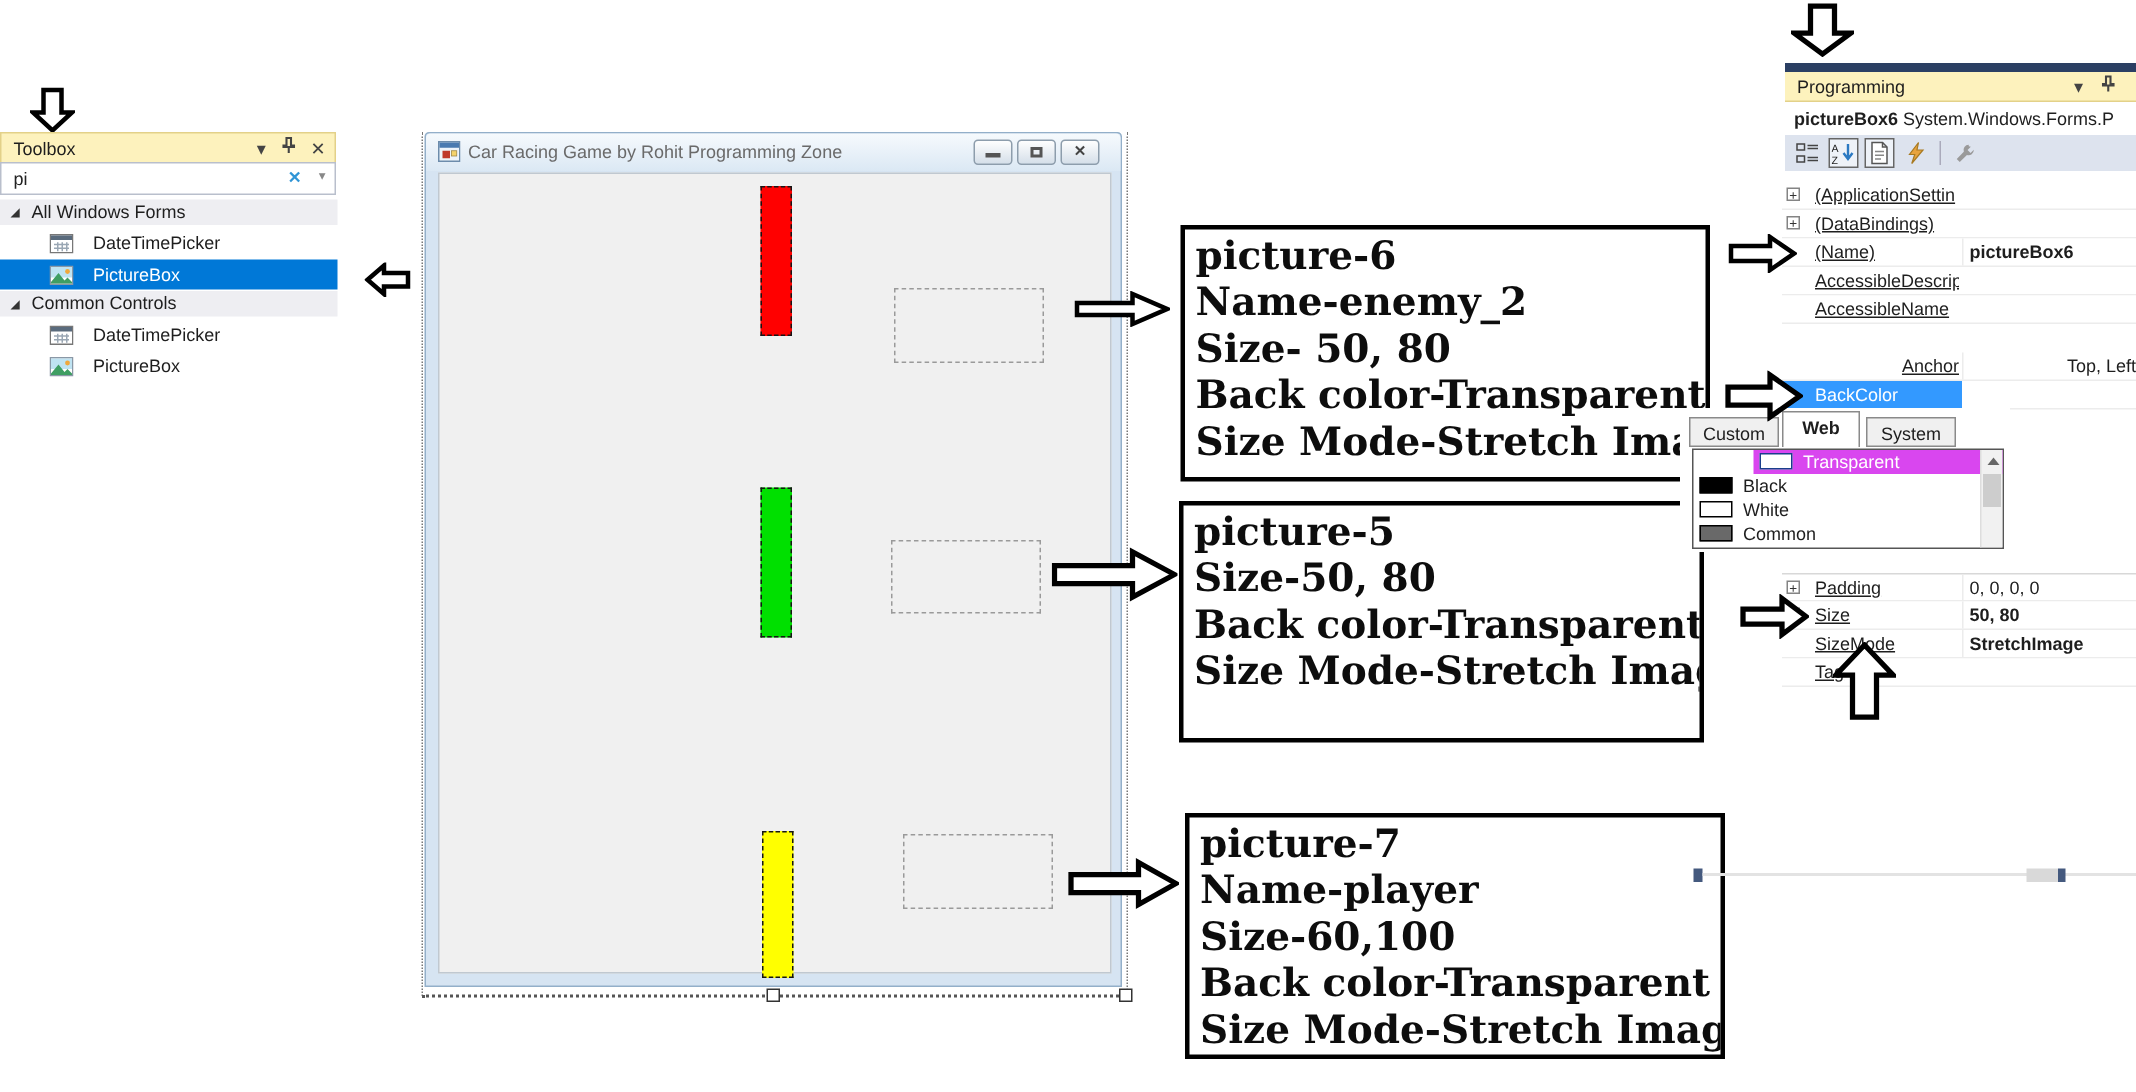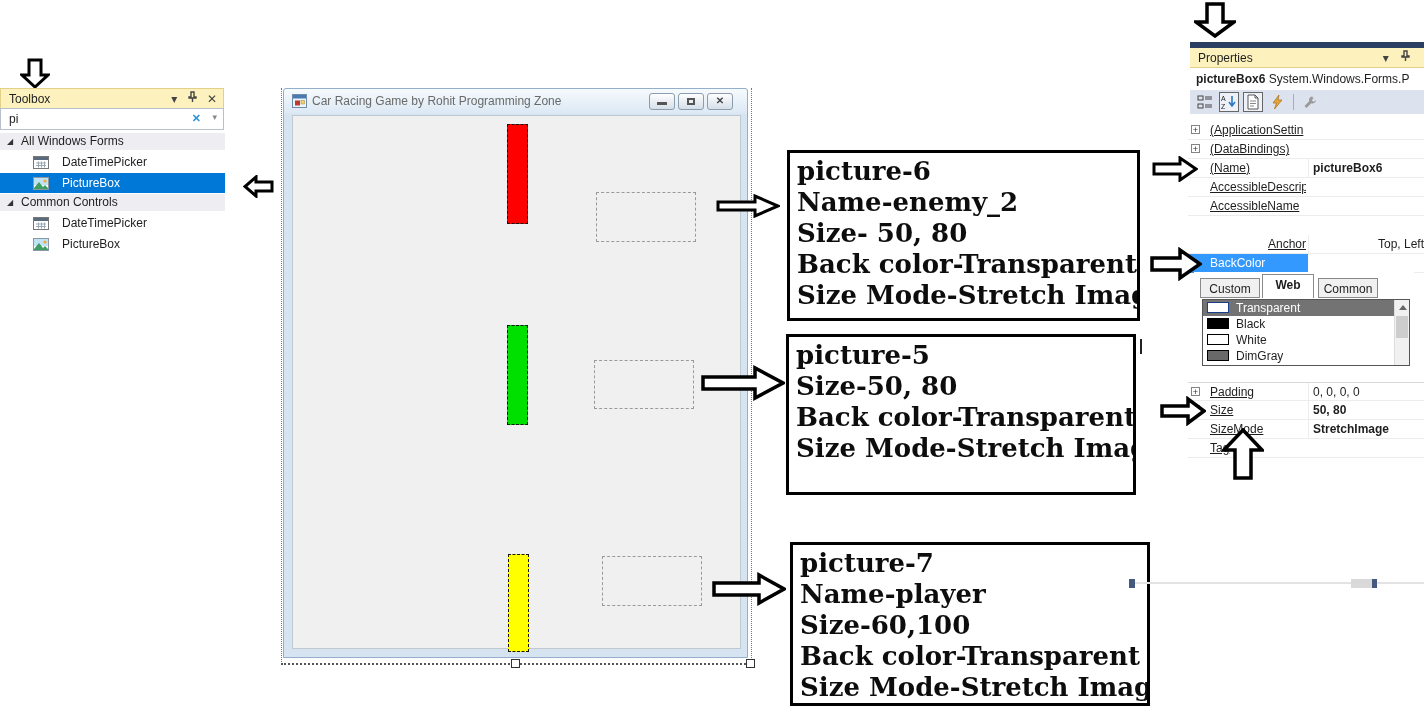--- a/index.html
+++ b/index.html
@@ -70,26 +70,26 @@
   .pg-row{position:absolute;left:1188px;width:236px;height:19px;background:#fff;border-bottom:1px solid #ececec;box-sizing:border-box;}
   .pg-exp{position:absolute;left:3px;top:4px;width:9px;height:9px;border:1px solid #848484;background:#fff;
           font-size:9px;line-height:8px;text-align:center;color:#333;box-sizing:border-box;}
   .pg-label{position:absolute;left:22px;top:0;width:96px;line-height:18px;white-space:nowrap;overflow:hidden;text-decoration:underline;}
   .pg-value{position:absolute;left:120px;top:0;width:116px;line-height:18px;border-left:1px solid #ececec;
             padding-left:4px;white-space:nowrap;overflow:hidden;box-sizing:border-box;}
   .pg-value.bold{font-weight:bold;}
   .pg-label-sel{position:absolute;left:0;top:0;width:120px;height:19px;background:#3399ff;color:#fff;
                 line-height:18px;padding-left:22px;box-sizing:border-box;}
 
-  .dd-pop{left:1194px;top:272px;width:220px;height:96px;background:#fff;}
+  .dd-pop{left:1120px;top:272px;width:220px;height:96px;background:#fff;}
   .dd-tab{position:absolute;height:20px;line-height:20px;text-align:center;background:#f0f0f0;border:1px solid #8a8a8a;box-sizing:border-box;}
   .dd-tab.active{background:#fff;border-bottom:none;height:24px;font-weight:bold;}
   .dd-list{position:absolute;left:8px;top:27px;width:208px;height:67px;border:1px solid #555;background:#fff;overflow:hidden;box-sizing:border-box;}
   .dd-item{position:absolute;left:0;width:191px;height:16px;line-height:16px;}
-  .dd-item.selected{background:#737373;color:#fff;}
+  .dd-item.selected{background:#d946ef;color:#fff;margin-left:40px;}
   .dd-item .sw{position:absolute;left:4px;top:2px;width:22px;height:11px;border:1px solid #000;box-sizing:border-box;}
   .dd-item .nm{position:absolute;left:33px;top:0;}
   .dd-scroll{position:absolute;right:0;top:0;width:15px;height:100%;background:#f1f1f1;border-left:1px solid #ddd;box-sizing:border-box;}
   .dd-scroll .up{position:absolute;left:4px;top:5px;width:0;height:0;border-left:4px solid transparent;border-right:4px solid transparent;border-bottom:5px solid #666;}
   .dd-scroll .thumb{position:absolute;left:1px;top:16px;width:12px;height:22px;background:#cdcdcd;}
 
   .sb-frag{position:absolute;}
 </style>
 </head>
 <body>
@@ -261,21 +261,21 @@
 
   <div class="arrow" style="left:1194px;top:2px;">
     <svg width="42" height="36">
         <polygon points="13,2 29,2 29,20 40,20 21,34 2,20 13,20" fill="#fff" stroke="#000" stroke-width="3.5"></polygon>
       </svg>
   </div>
 
   <div class="abs pp-strip"></div>
 
   <div class="abs pp-title">
-    <span>Properties</span>
+    <span>Programming</span>
     <span class="pp-title-icons">
       <span>▾</span>
       <span><svg width="9" height="12" viewBox="0 0 9 12">
             <path d="M3 1h3v5h2v1H1v-1h2zM4.5 7v4" stroke="#444" stroke-width="1.4" fill="none"></path>
           </svg></span>
     </span>
   </div>
 
   <div class="abs pp-obj">
     <b>pictureBox6</b>&nbsp;<span>System.Windows.Forms.P</span>
@@ -347,38 +347,38 @@
     <span class="pg-value" style="font-weight:bold;">
       
       
       
     </span>
   </div>
 
   <div class="abs dd-pop">
     <span class="dd-tab" style="left:6px;top:6px;width:60px;">Custom</span>
     <span class="dd-tab active" style="left:68px;top:2px;width:52px;">Web</span>
-    <span class="dd-tab" style="left:124px;top:6px;width:60px;">Common</span>
+    <span class="dd-tab" style="left:124px;top:6px;width:60px;">System</span>
 
     <div class="dd-list">
       <div class="dd-item selected" style="top:0;">
         <span class="sw" style="background:#ffffff;border-color:#1a3e8c;"></span>
         <span class="nm">Transparent</span>
       </div>
       <div class="dd-item" style="top:16px;">
         <span class="sw" style="background:#000000;"></span>
         <span class="nm">Black</span>
       </div>
       <div class="dd-item" style="top:32px;">
         <span class="sw" style="background:#ffffff;"></span>
         <span class="nm">White</span>
       </div>
       <div class="dd-item" style="top:48px;">
         <span class="sw" style="background:#696969;"></span>
-        <span class="nm">DimGray</span>
+        <span class="nm">Common</span>
       </div>
       <div class="dd-scroll">
         <span class="up"></span>
         <span class="thumb"></span>
       </div>
     </div>
   </div>
 
   <div class="pg-row" style="top:382px;border-top:1px solid #d8d8d8;">
     <span class="pg-exp">+</span>

